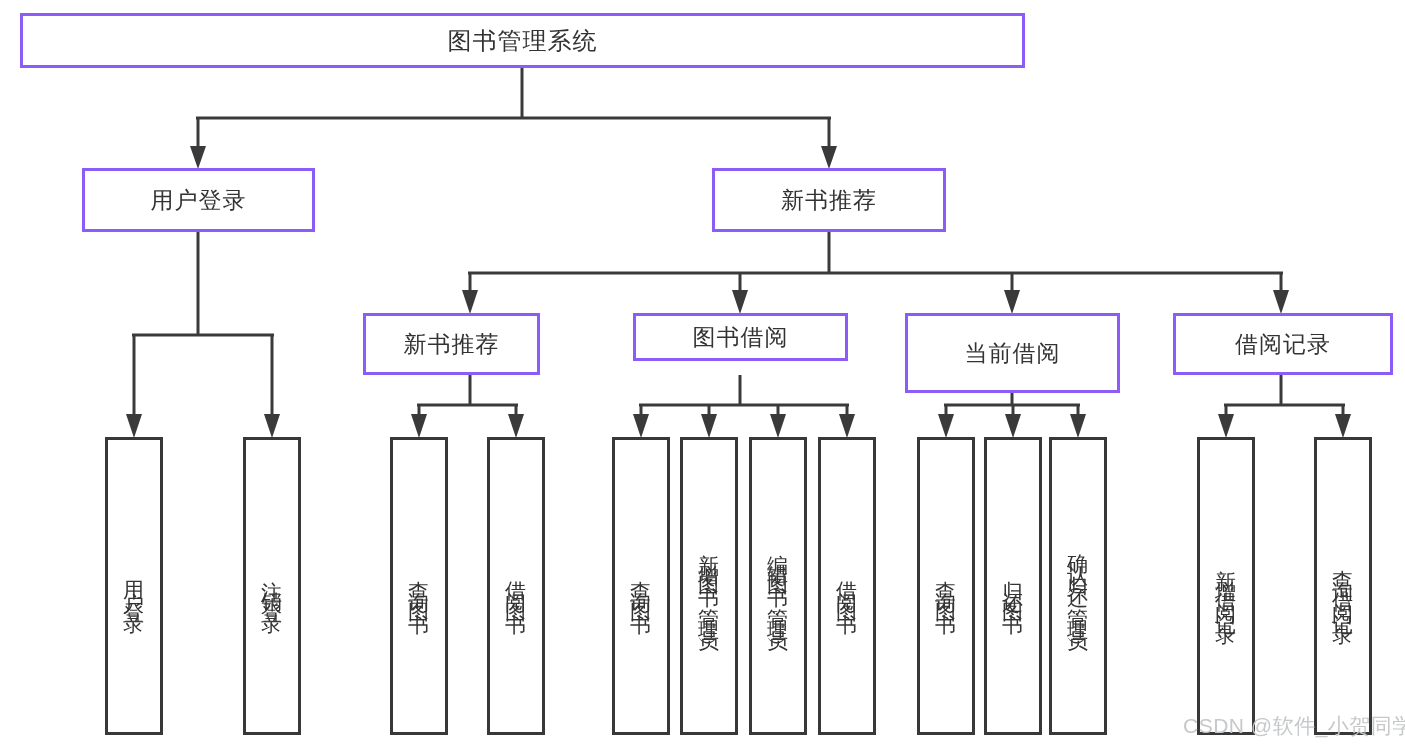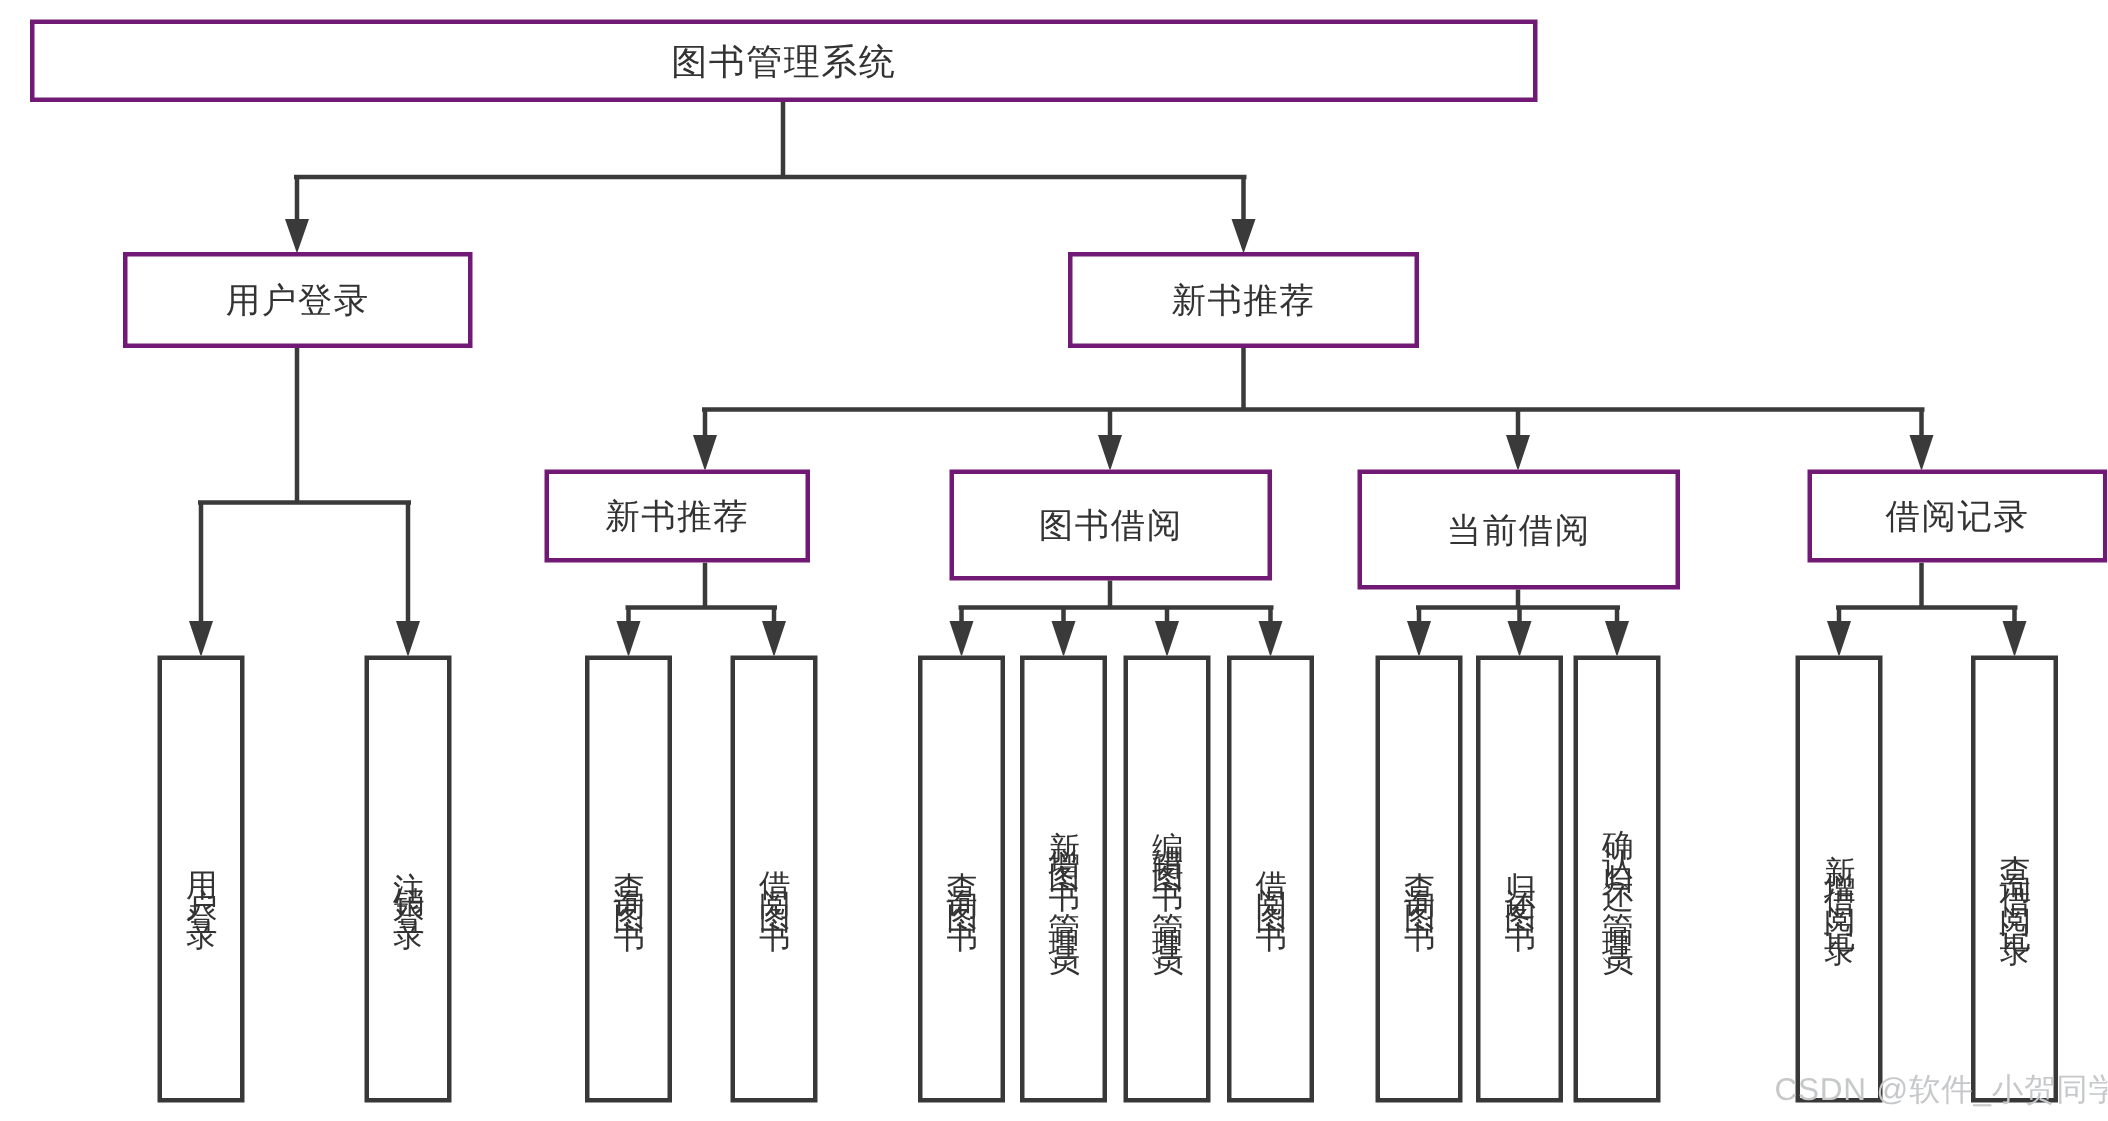--- a/index.html
+++ b/index.html
@@ -13,21 +13,21 @@
   }
   .wires {
     position: absolute;
     left: 0; top: 0;
     width: 1405px; height: 747px;
     z-index: 1;
   }
   .hnode {
     position: absolute;
     box-sizing: border-box;
-    border: 3px solid #701a75;
+    border: 3px solid #8b5cf6;
     background: #ffffff;
     display: flex;
     align-items: center;
     justify-content: center;
     color: #333333;
     z-index: 2;
   }
   .hnode.root span { font-size: 24px; letter-spacing: 1px; }
   .hnode.lvl span { font-size: 23px; letter-spacing: 1px; }
   .vnode {
@@ -141,27 +141,27 @@
   <div class="hnode lvl" style="left:82px; top:168px; width:233px; height:64px">
     <span>用户登录</span>
   </div>
   <div class="hnode lvl" style="left:712px; top:168px; width:234px; height:64px">
     <span>新书推荐</span>
   </div>
 
   <div class="hnode lvl" style="left:363px; top:313px; width:177px; height:62px">
     <span>新书推荐</span>
   </div>
-  <div class="hnode lvl" style="left:633px; top:313px; width:215px; height:74px">
+  <div class="hnode lvl" style="left:633px; top:313px; width:215px; height:48px">
     <span>图书借阅</span>
   </div>
   <div class="hnode lvl" style="left:905px; top:313px; width:215px; height:80px">
     <span>当前借阅</span>
   </div>
-  <div class="hnode lvl" style="left:1205px; top:313px; width:200px; height:62px">
+  <div class="hnode lvl" style="left:1173px; top:313px; width:220px; height:62px">
     <span>借阅记录</span>
   </div>
 
   <div class="vnode" style="left:105px">
     <span class="vtext">用户登录</span>
   </div>
   <div class="vnode" style="left:243px">
     <span class="vtext">注销登录</span>
   </div>
 

